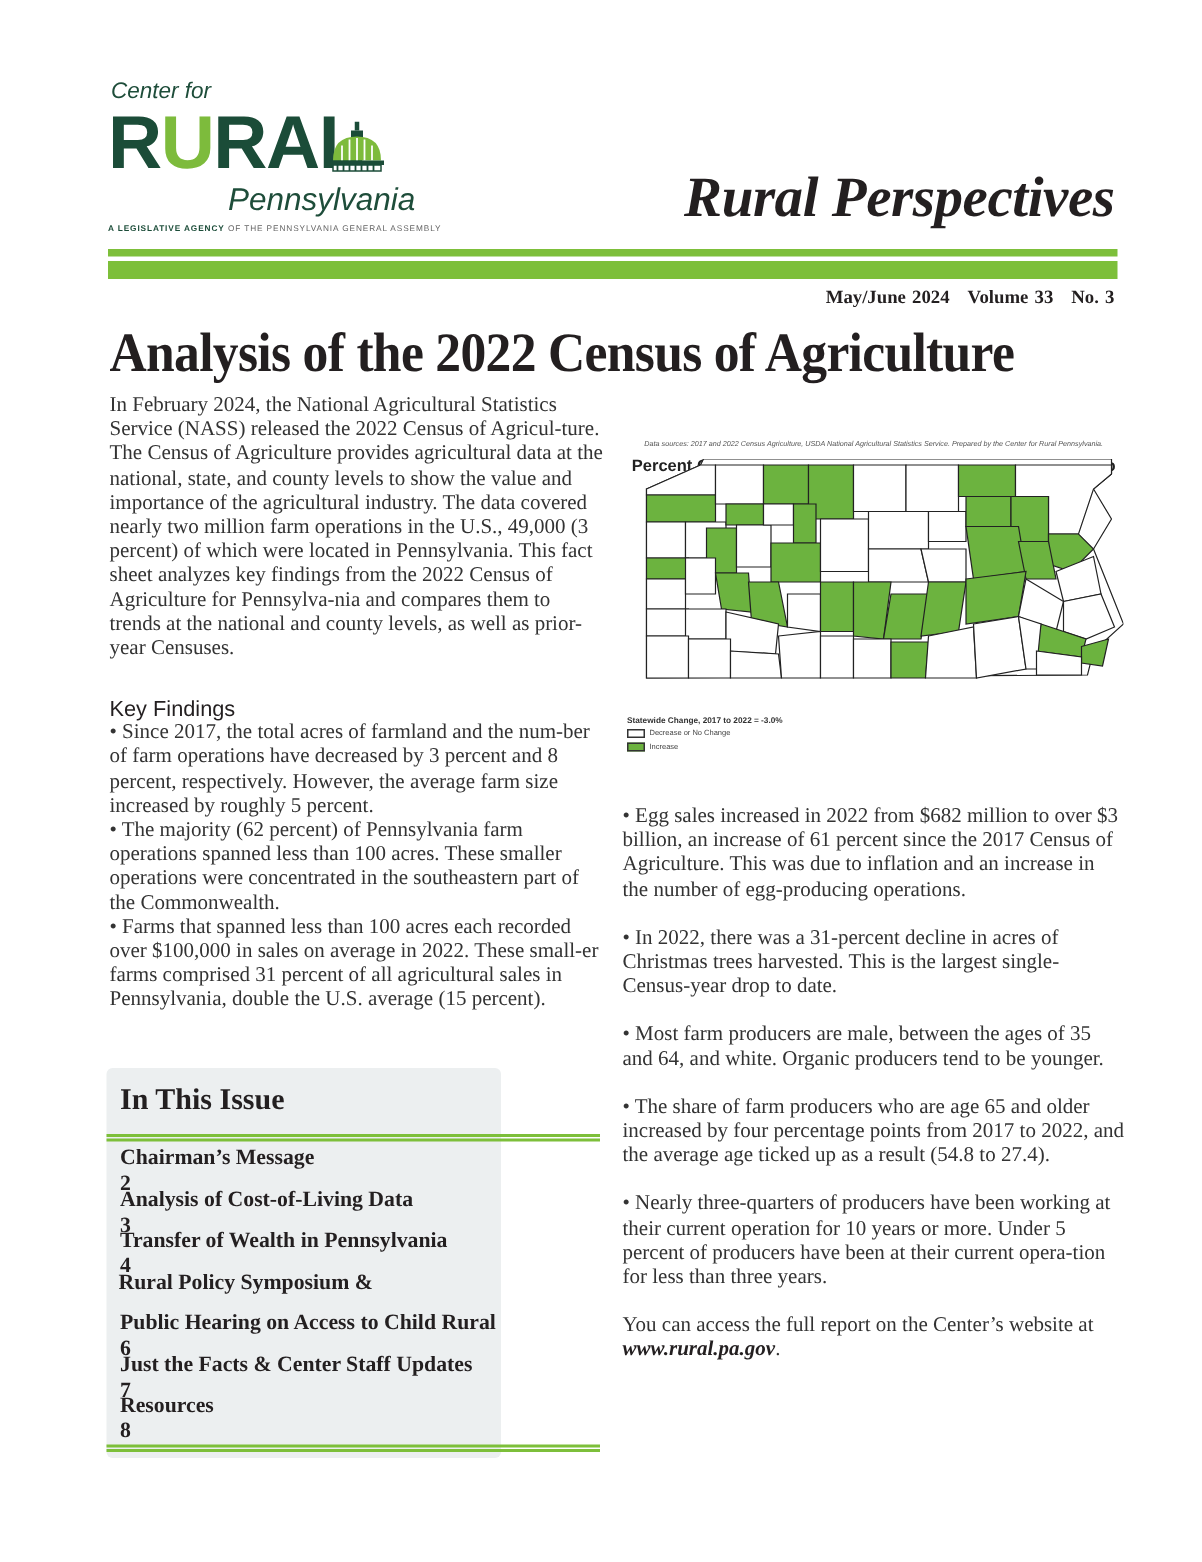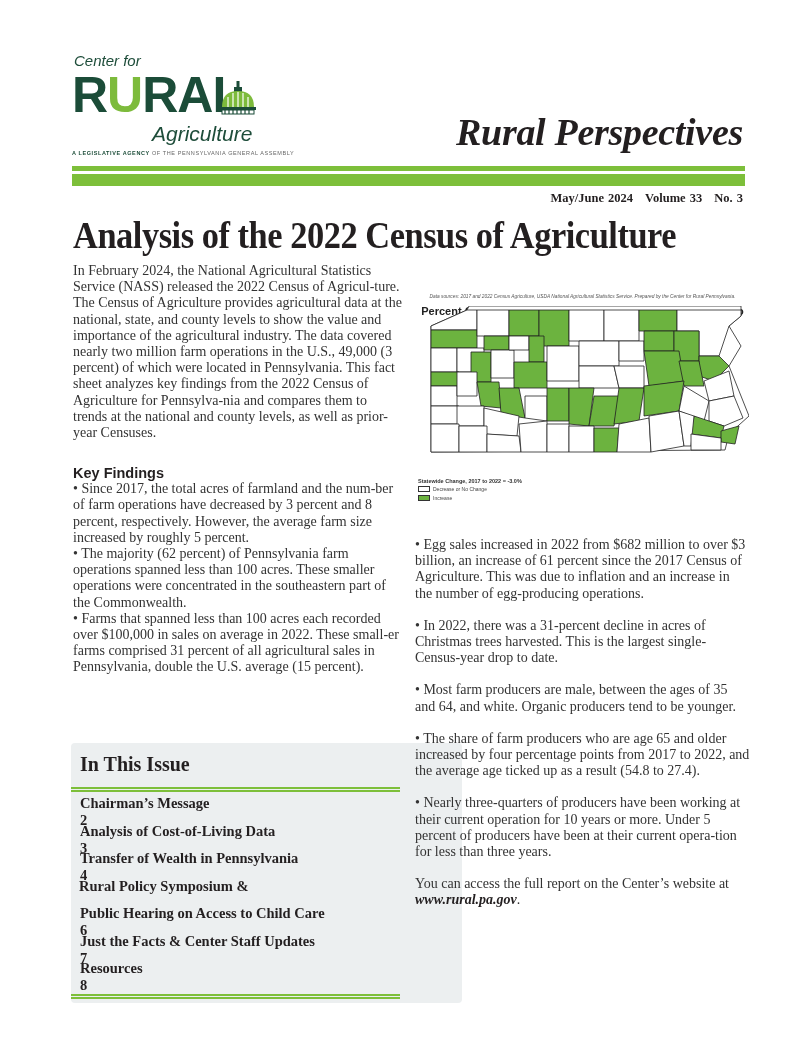--- a/index.html
+++ b/index.html
@@ -23,25 +23,25 @@
 
   .issue-line { position: absolute; right: 58px; top: 191px; font-family: "Liberation Serif", serif; font-weight: bold; font-size: 12.5px; color: #231f20; word-spacing: 1px; margin-left: 12px; }
   .issue-line span { margin-left: 12px; }
   .issue-line span:first-child { margin-left: 0; }
 
   .headline { position: absolute; left: 73px; top: 214px; font-family: "Liberation Serif", serif; font-weight: bold; font-size: 37px; color: #231f20; letter-spacing: -0.5px; white-space: nowrap; transform: scaleX(0.93); transform-origin: left top; }
 
   
   .col-left { position: absolute; left: 73px; top: 263px; width: 330px; font-size: 14px; line-height: 16.2px; color: #333; }
   .col-left p { margin-bottom: 0; }
-  .kf-title { font-family: "Liberation Sans", sans-serif; font-weight: bold; font-size: 14.5px; color: #231f20; margin-top: 24px; line-height: 16px; }
+  .kf-title { font-family: "Liberation Sans", sans-serif; font-weight: normal; font-size: 14.5px; color: #231f20; margin-top: 24px; line-height: 16px; }
   .bullet { margin-bottom: 16px; }
 
   
-  .issue-box { position: absolute; left: 71px; top: 712px; width: 391px; height: 260px; background: #eceff0; border-radius: 4px; margin-top: 31px; }
+  .issue-box { position: absolute; left: 71px; top: 712px; width: 263px; height: 260px; background: #eceff0; border-radius: 4px; }
   .issue-box .box-title { position: absolute; left: 9px; top: 10px; font-family: "Liberation Serif", serif; font-weight: bold; font-size: 20px; color: #231f20; }
   .issue-box .dbl { position: absolute; left: 0; width: 329px; height: 5px; border-top: 2px solid #7dbf3a; border-bottom: 2px solid #7dbf3a; }
   .issue-box .dbl.top { top: 44px; }
   .issue-box .dbl.bot { top: 251px; }
   .toc { position: absolute; left: 8px; top: 52px; width: 312px; }
   .toc-row { display: flex; align-items: baseline; height: 27.5px; font-family: "Liberation Serif", serif; font-weight: bold; font-size: 14.5px; color: #231f20; flex-direction: column; }
   .toc-row .t { white-space: nowrap; }
   .toc-row .dots { flex: 1; overflow: hidden; white-space: nowrap; margin: 0 1px; }
   .toc-row .dots::after { content: "........................................................................................................................"; letter-spacing: 0.5px; }
   .toc-row .pg { white-space: nowrap; }
@@ -71,21 +71,21 @@
   <div class="rural"><span>R</span><span class="u">U</span><span>RAL</span></div>
   <svg class="dome" viewBox="0 0 44 36">
     <rect x="20.5" y="0" width="3" height="6" fill="#1b4c38"></rect>
     <rect x="18" y="6" width="8" height="5" fill="#1b4c38"></rect>
     <path d="M6 26 Q6 10 22 10 Q38 10 38 26 Z" fill="#7dbb3c"></path>
     <path d="M12 26 L12 16 M17 26 L17 12 M22 26 L22 11 M27 26 L27 12 M32 26 L32 16" stroke="#ffffff" stroke-width="1.2"></path>
     <rect x="4" y="26" width="36" height="3" fill="#1b4c38"></rect>
     <rect x="6" y="29" width="32" height="4" fill="#ffffff" stroke="#1b4c38" stroke-width="1"></rect>
     <path d="M9 29v4M13 29v4M17 29v4M21 29v4M25 29v4M29 29v4M33 29v4" stroke="#1b4c38" stroke-width="1.2"></path>
   </svg>
-  <div class="pennsylvania">Agriculture</div>
+  <div class="pennsylvania">Pennsylvania</div>
   <div class="agency"><b>A LEGISLATIVE AGENCY</b> <span>OF THE PENNSYLVANIA GENERAL ASSEMBLY</span></div>
 </div>
 
 <div class="pub-title">Rural Perspectives</div>
 <div class="rule-thin"></div>
 <div class="rule-thick"></div>
 
 <div class="issue-line">
   <span>May/June 2024</span><span>Volume 33</span><span>No. 3</span>
 </div>
@@ -116,21 +116,21 @@
     </div>
     <div class="toc-row">
       <span class="t">Transfer of Wealth in Pennsylvania</span>
         <span class="dots"></span>
         <span class="pg">4</span>
     </div>
     <div class="toc-row">
       <span class="t">Rural Policy Symposium &amp;</span>
     </div>
     <div class="toc-row">
-      <span class="t">Public Hearing on Access to Child Care</span>
+      <span class="t">Public Hearing on Access to Child Rural</span>
         <span class="dots"></span>
         <span class="pg">6</span>
     </div>
     <div class="toc-row">
       <span class="t">Just the Facts &amp; Center Staff Updates</span>
         <span class="dots"></span>
         <span class="pg">7</span>
     </div>
     <div class="toc-row">
       <span class="t">Resources</span>

